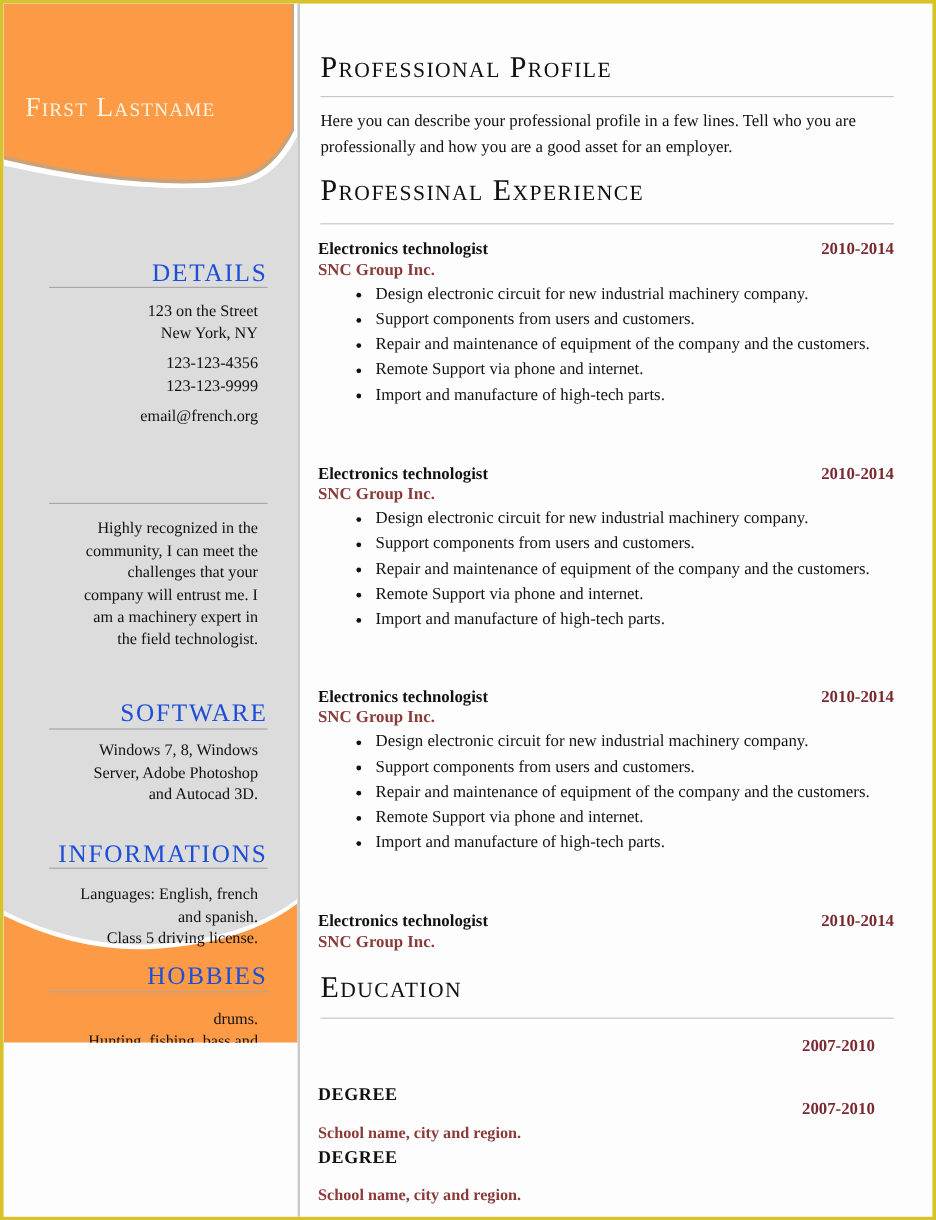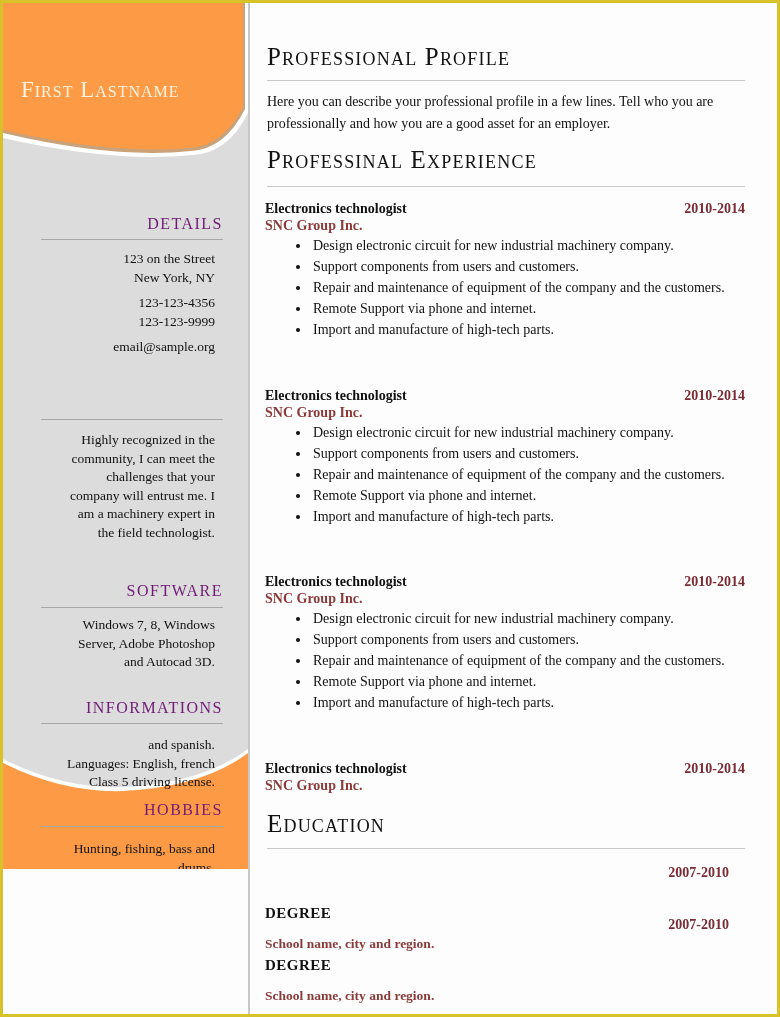--- a/index.html
+++ b/index.html
@@ -3,21 +3,21 @@
 <meta charset="utf-8">
 <style>
   html, body { margin:0; padding:0; }
   body { width:780px; height:1017px; position:relative; overflow:hidden; background:#d8c22a; font-family:"Liberation Serif", serif; }
   .page { position:absolute; left:3px; top:3px; width:774px; height:1011px; background:#fdfdfd; }
   .sidebar { position:absolute; left:0; top:0; width:245px; height:866px; background:#dcdcdc; overflow:hidden; }
   .top-shape { position:absolute; left:0; top:0; width:245px; height:160px; }
   .bottom-shape { position:absolute; left:0; bottom:0; width:245px; height:120px; }
   .divider-v { position:absolute; left:245px; top:0; width:2px; height:1011px; background:#c8c8c8; }
   .name { position:absolute; left:18px; top:74px; color:#fbf3e0; font-size:23px; letter-spacing:1px; font-variant:small-caps; font-weight:normal; }
-  .side-h { position:absolute; left:38px; width:182px; text-align:right; color:#701a75; font-size:16px; letter-spacing:1.5px; }
+  .side-h { position:absolute; left:38px; width:182px; text-align:right; color:#1d4ed8; font-size:21px; letter-spacing:1.5px; }
   .side-rule { position:absolute; left:38px; width:182px; height:1px; background:#a8a8a8; }
   .side-text { position:absolute; left:38px; width:174px; text-align:right; color:#111; font-size:13.5px; line-height:18.5px; }
   .footer-url { position:absolute; left:38px; top:962px; color:#fbe9d4; font-size:10px; font-family:"Liberation Sans", sans-serif; letter-spacing:0.2px; }
   .main-h { position:absolute; left:264px; color:#111; font-size:25px; letter-spacing:1.2px; font-variant:small-caps; }
   .main-rule { position:absolute; left:264px; width:478px; height:1px; background:#c8c8c8; }
   .profile { position:absolute; left:264px; top:88px; width:480px; color:#111; font-size:14px; line-height:22px; }
   .job { position:absolute; left:262px; width:480px; }
   .job-title { font-weight:bold; font-size:14px; color:#111; }
   .job-date { position:absolute; right:0; top:0; font-weight:bold; font-size:14px; color:#7a2a33; }
   .job-company { font-weight:bold; font-size:14px; color:#8b3a3a; margin-top:1px; }
@@ -44,21 +44,21 @@
     </svg>
     <div class="name">First Lastname</div>
 
     <div class="side-h" style="top:212px">DETAILS</div>
     <div class="side-rule" style="top:236px"></div>
     <div class="side-text" style="top:247px">
       <div>123 on the Street</div>
       <div>New York, NY</div>
       <div style="margin-top:7px">123-123-4356</div>
       <div>123-123-9999</div>
-      <div style="margin-top:7px">email@sample.org</div>
+      <div style="margin-top:7px">email@french.org</div>
     </div>
 
     <div class="side-rule" style="top:416px"></div>
     <div class="side-text" style="top:428px">
       <div>Highly recognized in the</div>
       <div>community, I can meet the</div>
       <div>challenges that your</div>
       <div>company will entrust me. I</div>
       <div>am a machinery expert in</div>
       <div>the field technologist.</div>
@@ -68,30 +68,30 @@
     <div class="side-rule" style="top:604px"></div>
     <div class="side-text" style="top:613px">
       <div>Windows 7, 8, Windows</div>
       <div>Server, Adobe Photoshop</div>
       <div>and Autocad 3D.</div>
     </div>
 
     <div class="side-h" style="top:696px">INFORMATIONS</div>
     <div class="side-rule" style="top:720px"></div>
     <div class="side-text" style="top:733px">
+      <div>Languages: English, french</div>
       <div>and spanish.</div>
-      <div>Languages: English, french</div>
       <div>Class 5 driving license.</div>
     </div>
 
     <div class="side-h" style="top:798px">HOBBIES</div>
     <div class="side-rule" style="top:823px"></div>
     <div class="side-text" style="top:837px">
+      <div>drums.</div>
       <div>Hunting, fishing, bass and</div>
-      <div>drums.</div>
     </div>
 
     <div class="footer-url">www.heritagechristiancollege.com</div>
   </div>
   <div class="divider-v"></div>
 
   <div class="main-h" style="top:40px">Professional Profile</div>
   <div class="main-rule" style="top:77px"></div>
   <div class="profile">Here you can describe your professional profile in a few lines.  Tell  who you are professionally and how you are a  good asset  for an  employer.</div>
 

